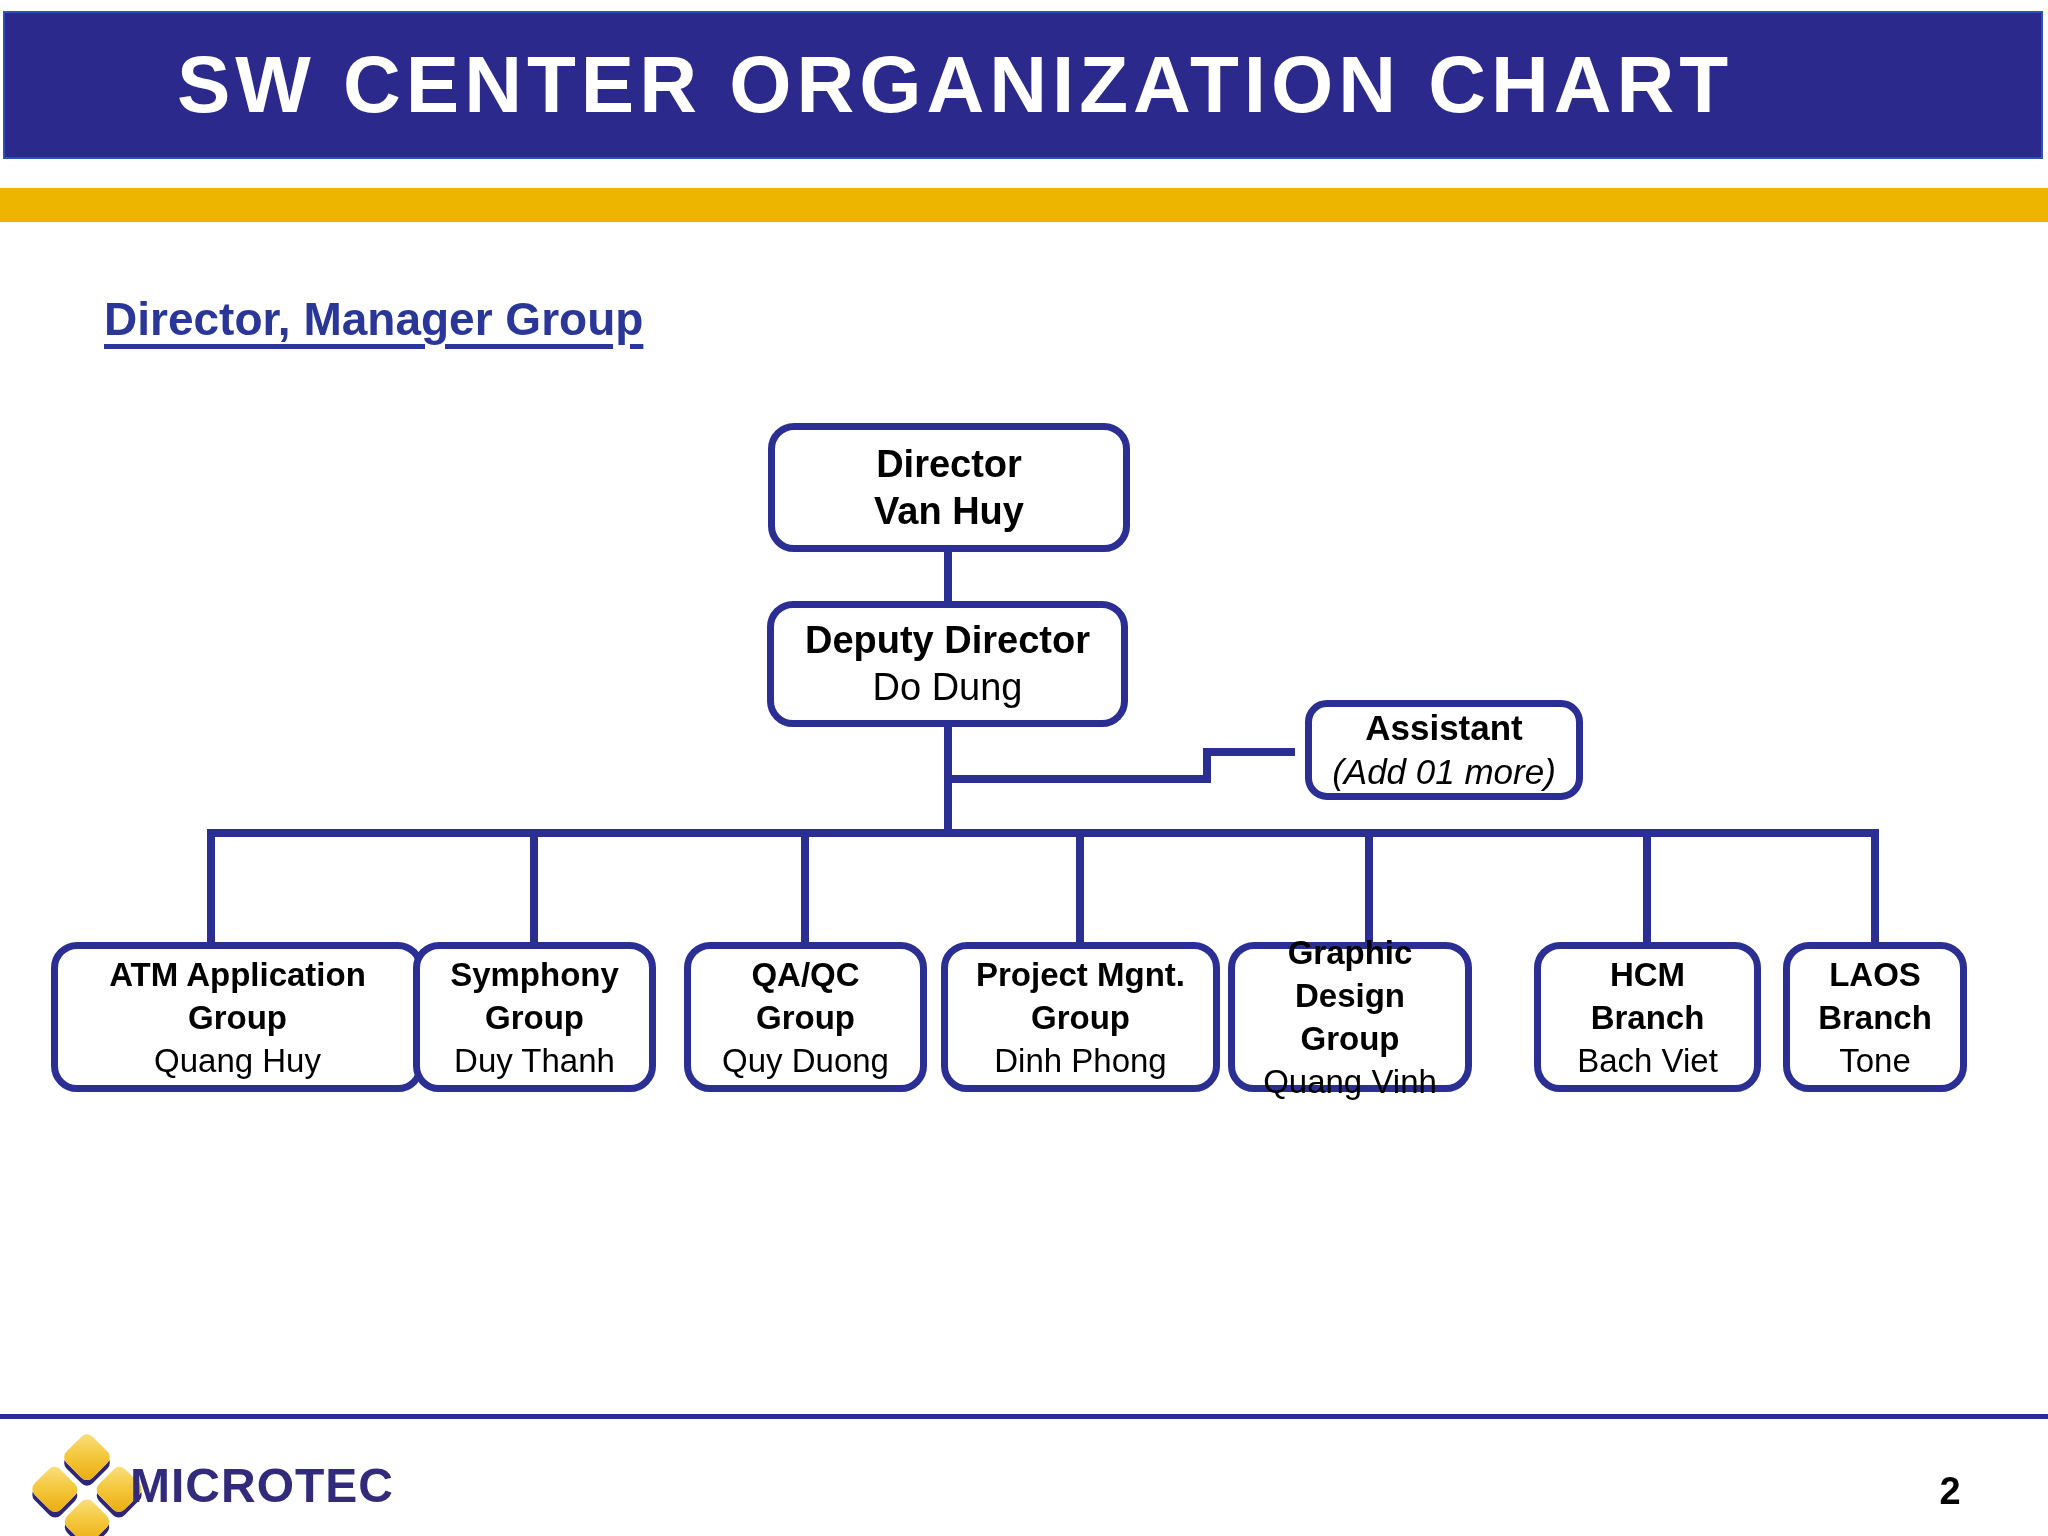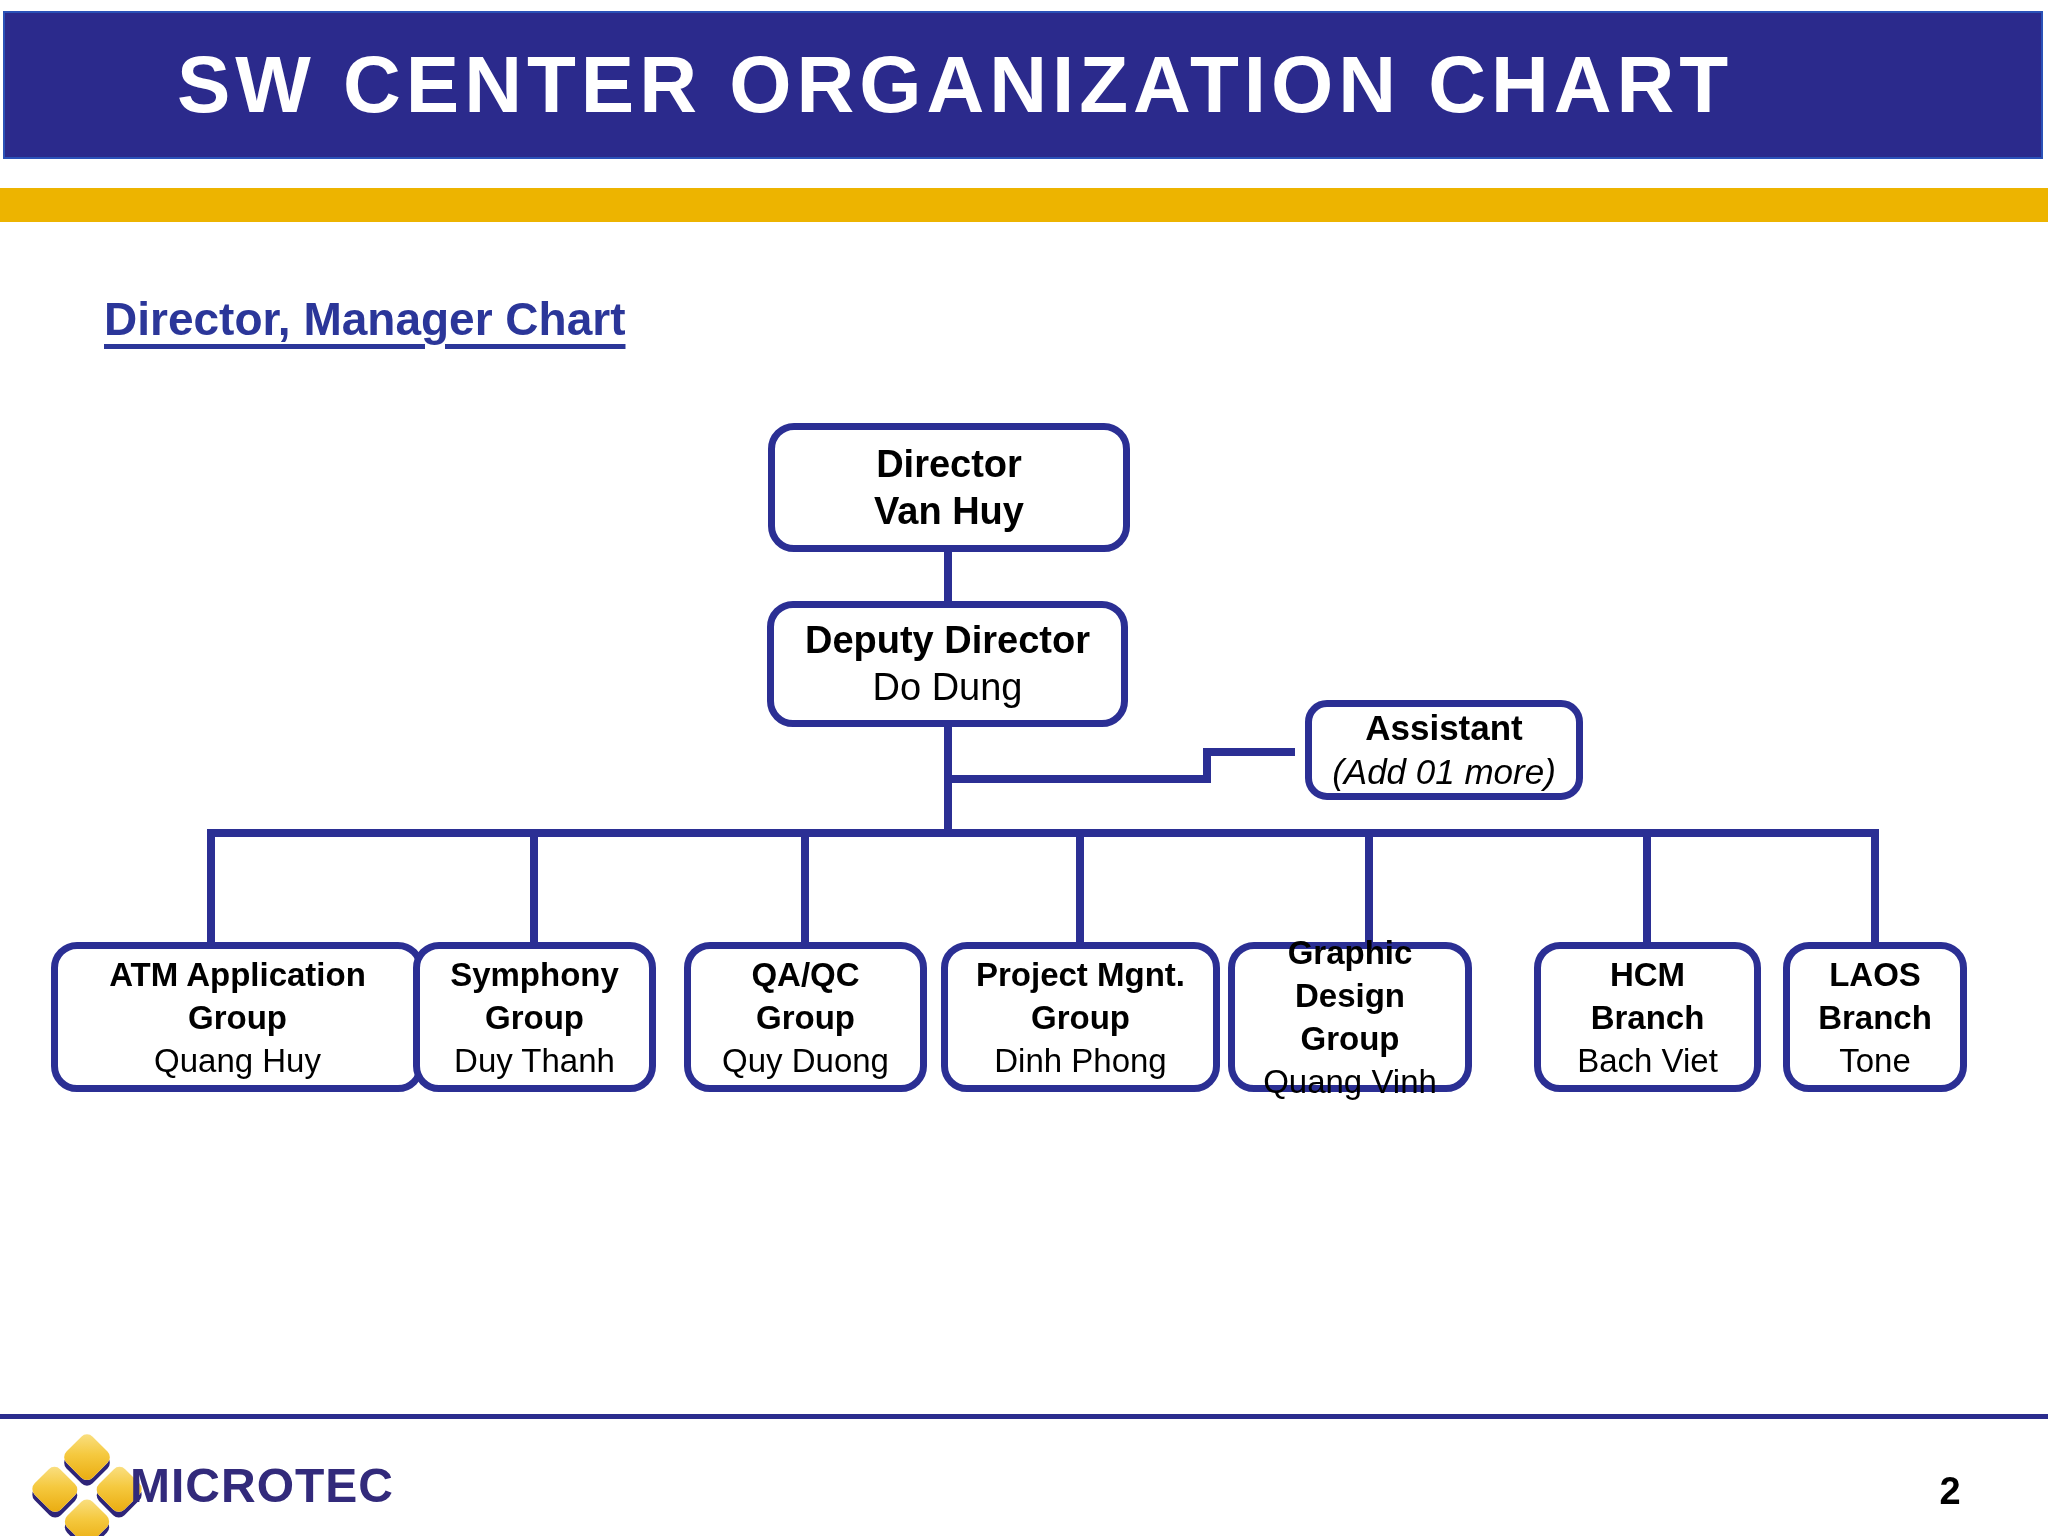--- a/index.html
+++ b/index.html
@@ -66,21 +66,21 @@
 </head>
 <body>
 
 <div class="slide">
 
   <div class="title-bar">
     <h1>SW CENTER ORGANIZATION CHART</h1>
   </div>
   <div class="gold-band"></div>
 
-  <div class="subtitle">Director, Manager Chart</div>
+  <div class="subtitle">Director, Manager Group</div>
 
   <div class="line" style="left:944px;top:550px;width:8px;height:53px;"></div>
   <div class="line" style="left:944px;top:725px;width:8px;height:112px;"></div>
   <div class="line" style="left:948px;top:775px;width:263px;height:8px;"></div>
   <div class="line" style="left:1203px;top:748px;width:8px;height:35px;"></div>
   <div class="line" style="left:1203px;top:748px;width:92px;height:8px;"></div>
   <div class="line" style="left:207px;top:829px;width:1672px;height:8px;"></div>
   <div class="line" style="left:207px;top:829px;width:8px;height:116px;"></div>
   <div class="line" style="left:530px;top:829px;width:8px;height:116px;"></div>
   <div class="line" style="left:801px;top:829px;width:8px;height:116px;"></div>

